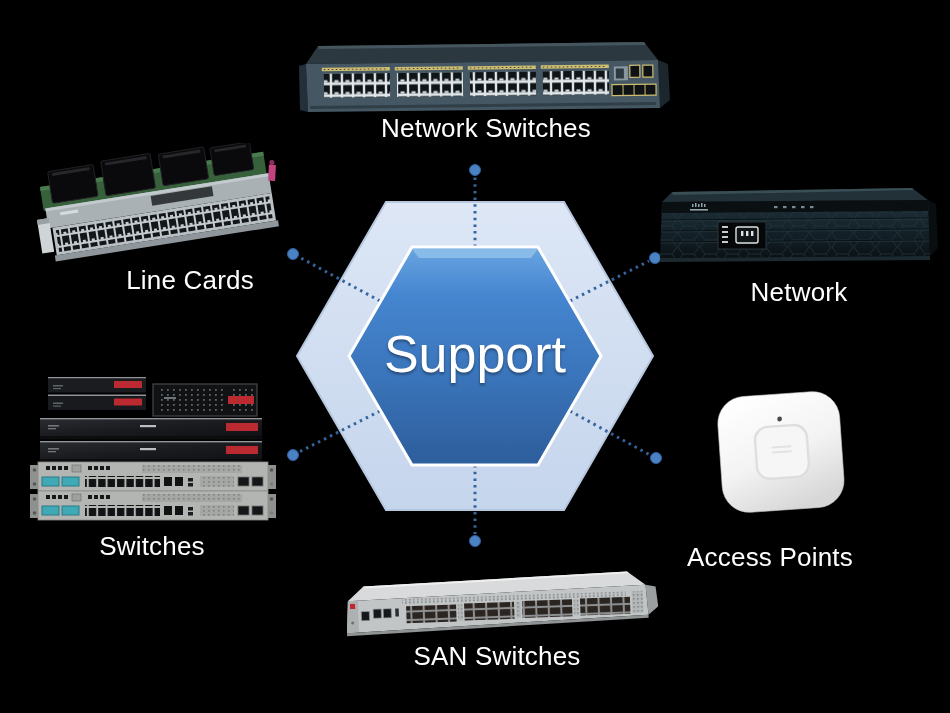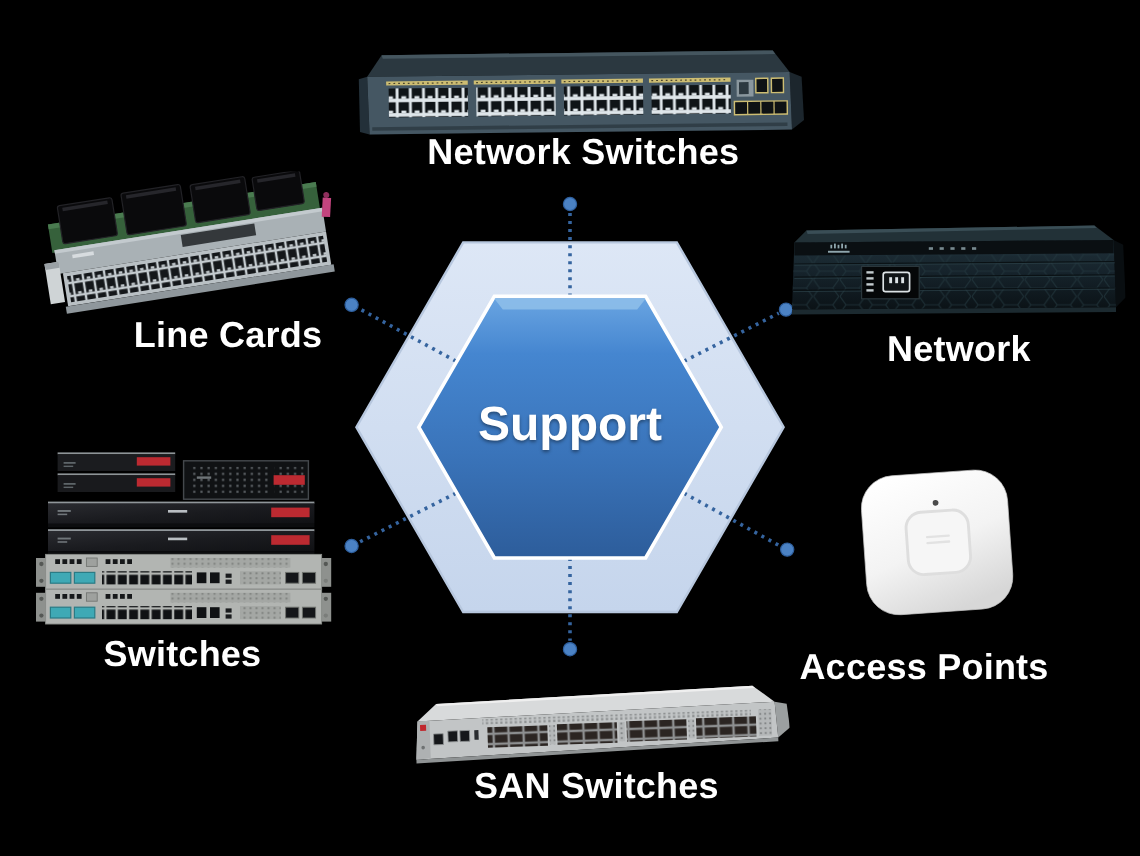--- a/index.html
+++ b/index.html
@@ -3,26 +3,26 @@
 <meta charset="utf-8">
 <style>
   html,body{margin:0;padding:0;background:#000;}
   #canvas{
     position:relative;width:950px;height:713px;background:#000;
     font-family:"Liberation Sans", sans-serif;overflow:hidden;
   }
   .abs{position:absolute;}
   .node-label{
     position:absolute;transform:translate(-50%,-50%);
-    color:#fff;font-size:30px;font-weight:700;white-space:nowrap;
+    color:#fff;font-size:26px;font-weight:400;white-space:nowrap;
     letter-spacing:0.2px;
   }
   .hub-label{
     position:absolute;left:475px;top:354px;transform:translate(-50%,-50%);
-    color:#fff;font-size:40px;font-weight:700;white-space:nowrap;
+    color:#fff;font-size:52px;font-weight:400;white-space:nowrap;
     text-shadow:0 2px 3px rgba(0,0,0,0.4);z-index:5;
   }
   svg{display:block;}
 </style>
 </head>
 <body>
 
 <div id="canvas">
 
   <svg class="abs" style="left:0;top:0;" width="950" height="713" viewBox="0 0 950 713">

